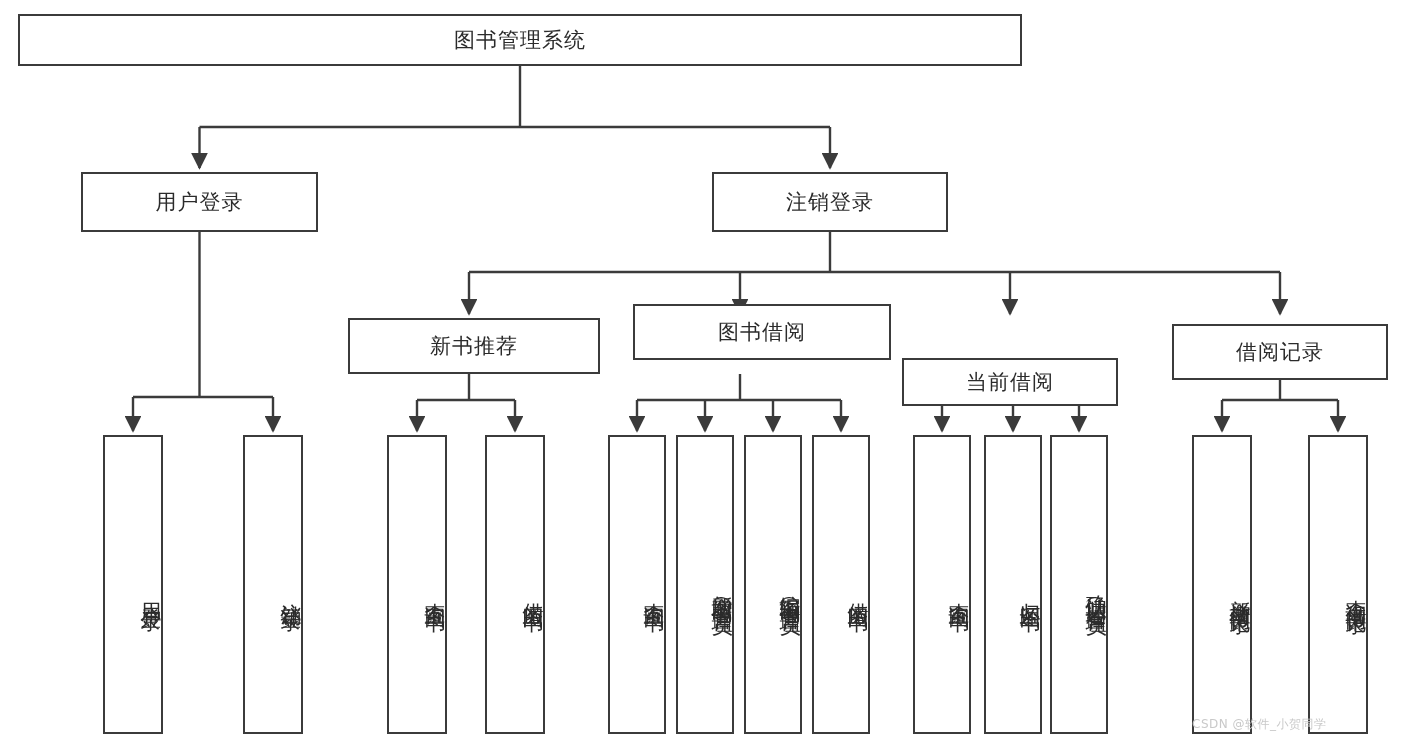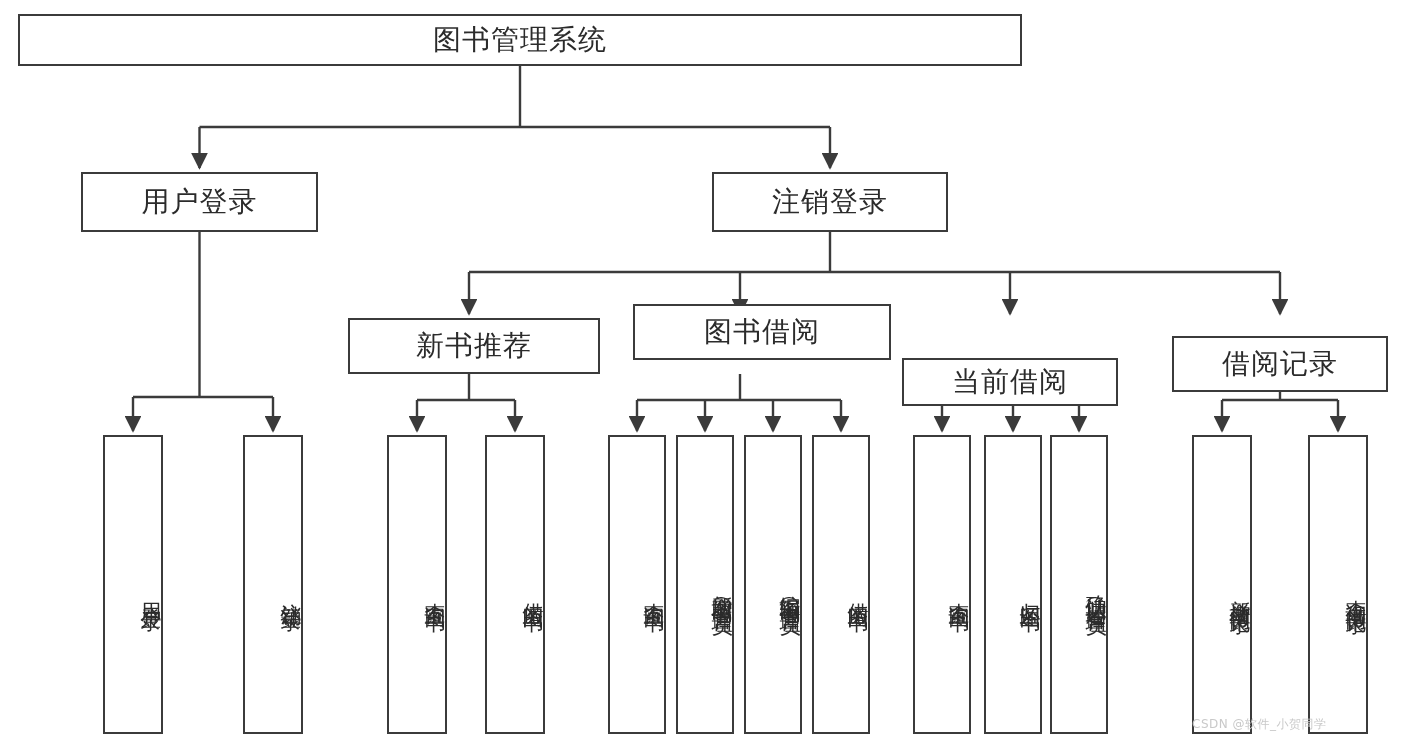--- a/index.html
+++ b/index.html
@@ -29,21 +29,21 @@
     position: absolute;
     box-sizing: border-box;
     border: 2px solid #3b3b3b;
     background: #ffffff;
     display: flex;
     align-items: center;
     justify-content: center;
     color: #2b2b2b;
   }
   .node.horiz {
-    font-size: 28px;
+    font-size: 21px;
     letter-spacing: 1px;
   }
   .node.vert {
     writing-mode: vertical-rl;
     text-orientation: upright;
     font-size: 21px;
     letter-spacing: 3px;
     align-items: flex-start;
     justify-content: center;
     padding-top: 14px;
@@ -123,21 +123,21 @@
       </div>
       <div class="node horiz" style="left: 348px; top: 318px; width: 252px; height: 56px;">
         <span class="htext">新书推荐</span>
       </div>
       <div class="node horiz" style="left: 633px; top: 304px; width: 258px; height: 56px;">
         <span class="htext">图书借阅</span>
       </div>
       <div class="node horiz" style="left: 902px; top: 318px; width: 216px; height: 48px; margin-top: 40px;">
         <span class="htext">当前借阅</span>
       </div>
-      <div class="node horiz" style="left: 1172px; top: 336px; width: 216px; height: 56px;">
+      <div class="node horiz" style="left: 1172px; top: 324px; width: 216px; height: 56px;">
         <span class="htext">借阅记录</span>
       </div>
       <div class="node vert" style="left: 103px; top: 435px; width: 60px; height: 299px;">
         <span class="vtext">用户登录</span>
       </div>
       <div class="node vert" style="left: 243px; top: 435px; width: 60px; height: 299px;">
         <span class="vtext">注销登录</span>
       </div>
       <div class="node vert" style="left: 387px; top: 435px; width: 60px; height: 299px;">
         <span class="vtext">查询图书</span>

